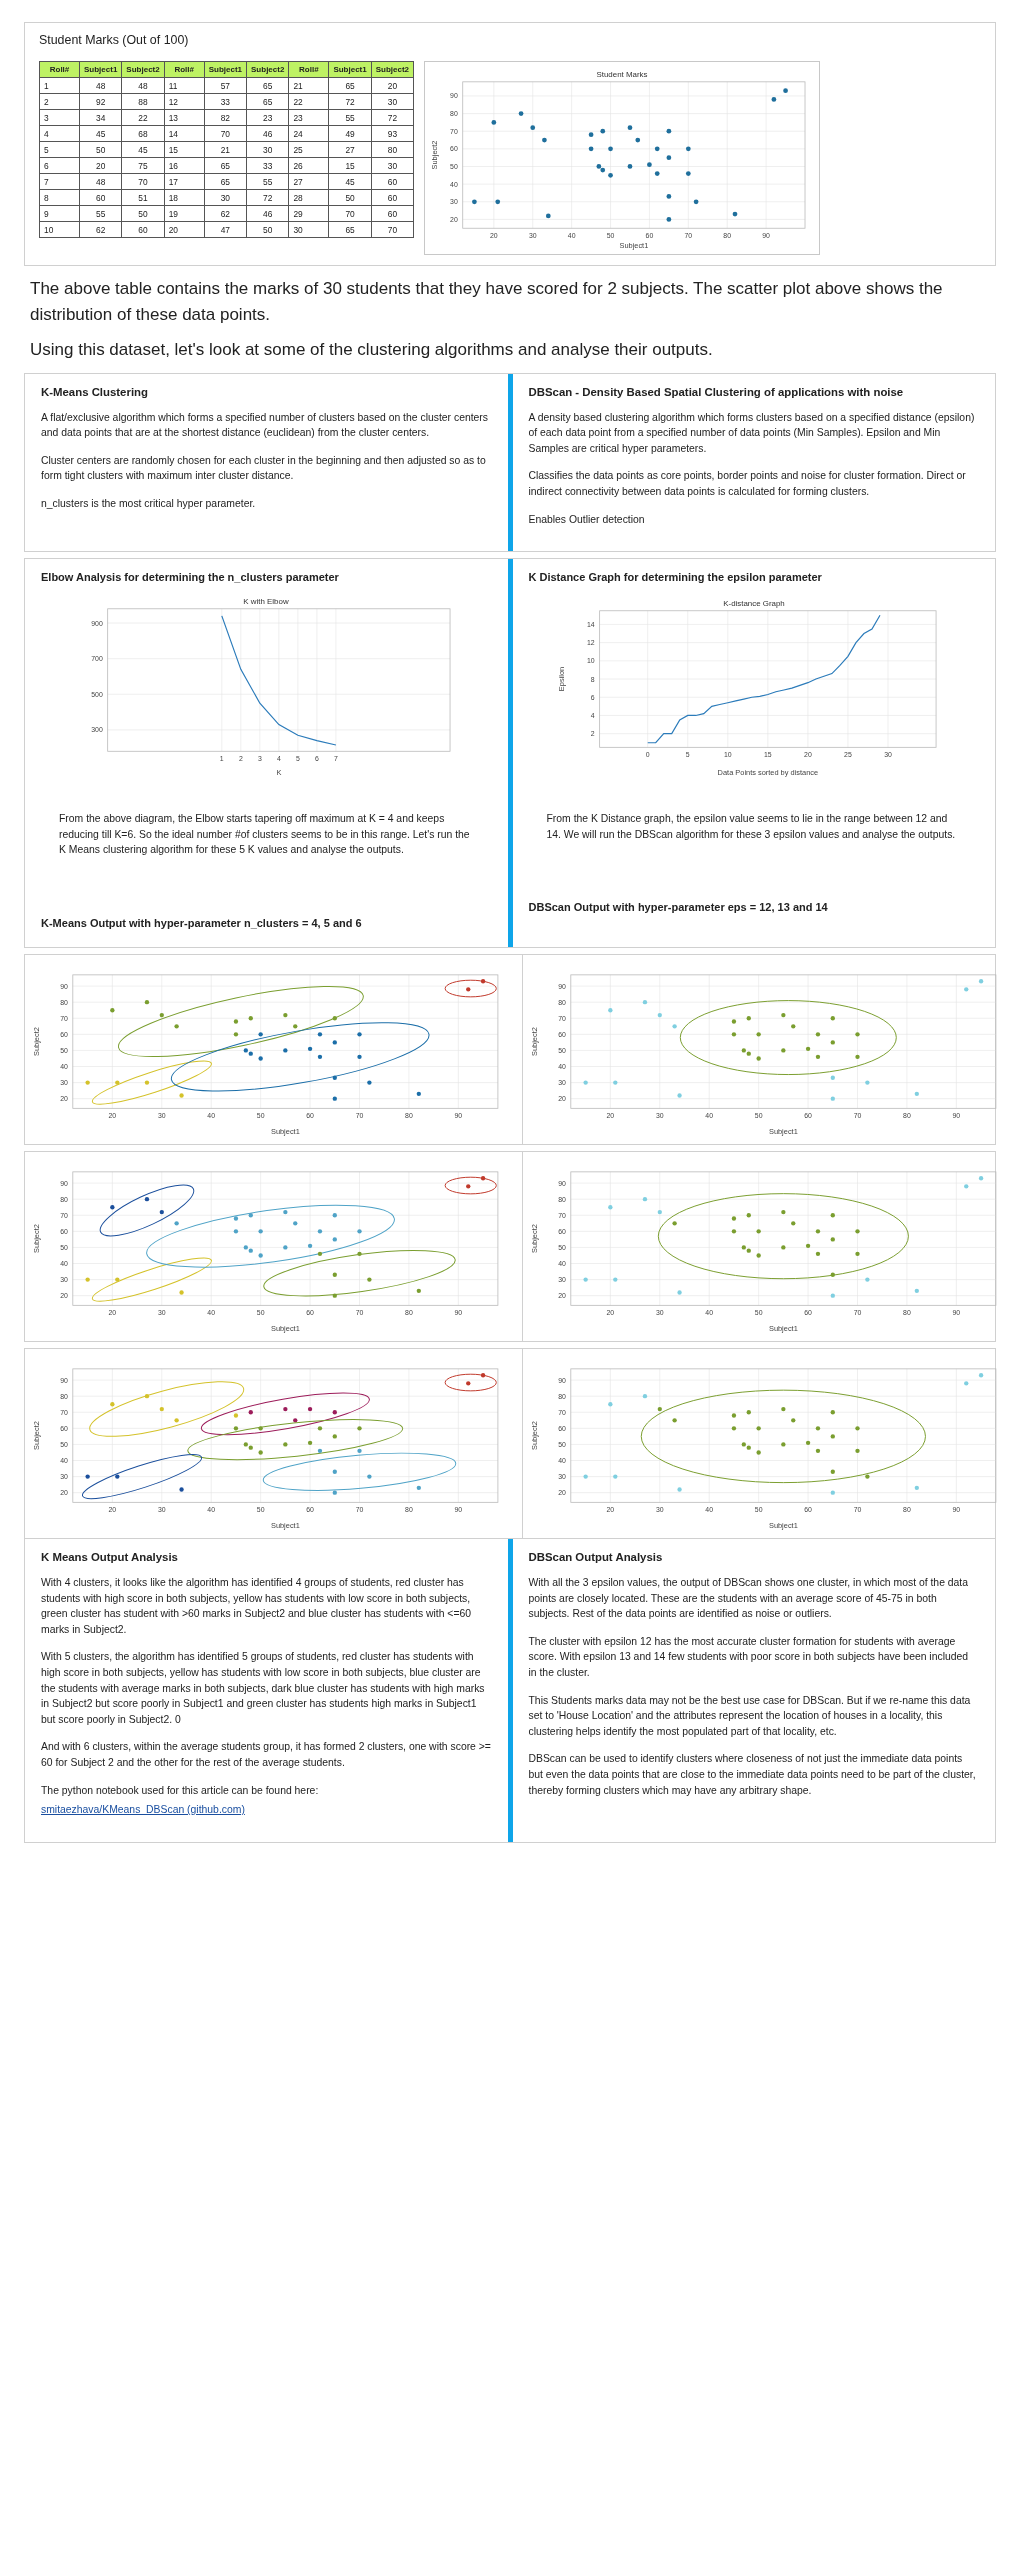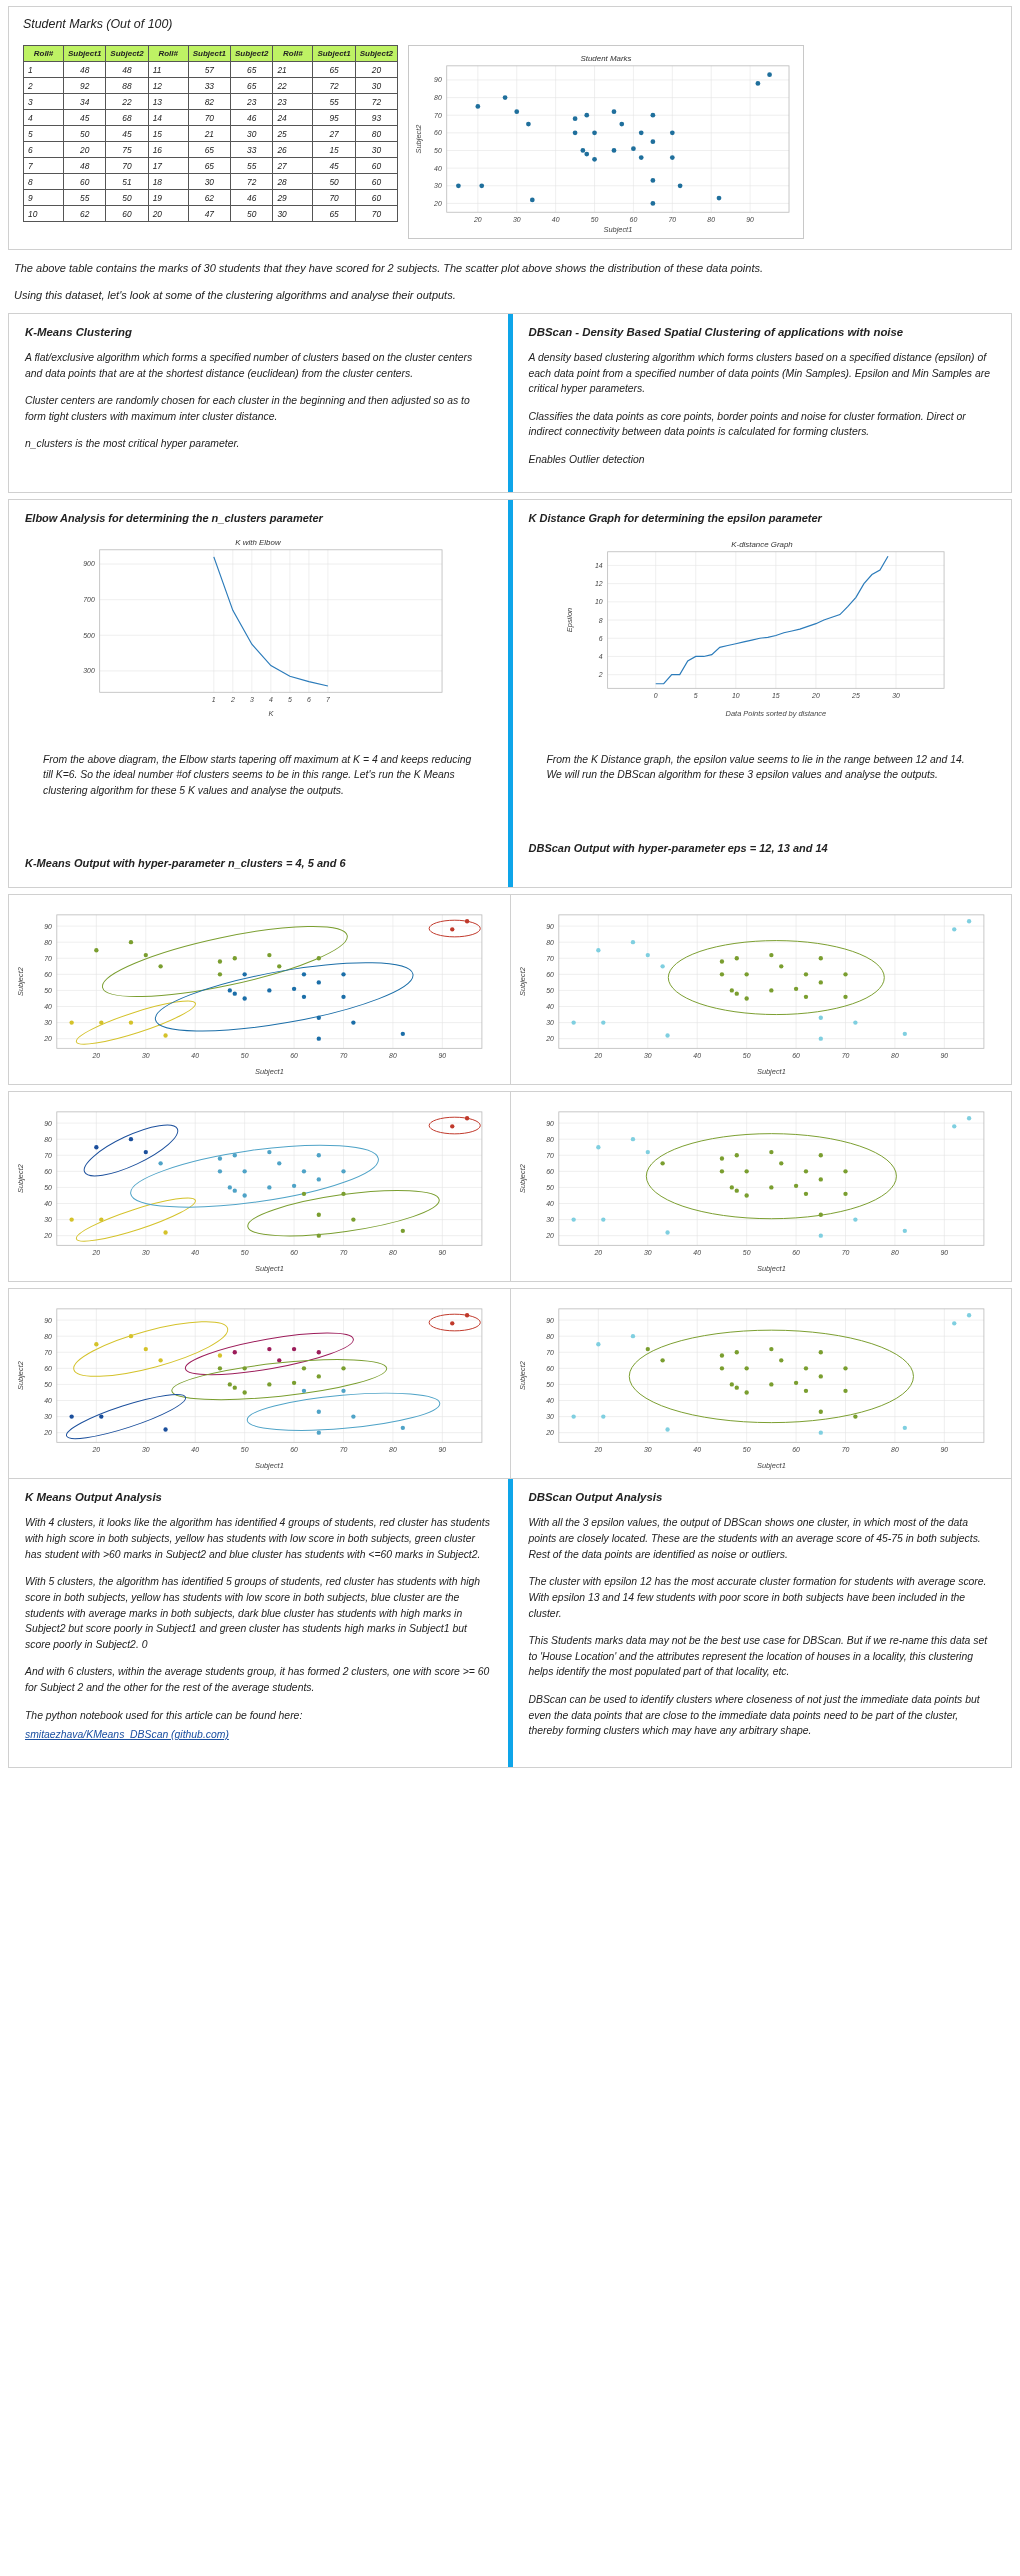--- a/index.html
+++ b/index.html
@@ -4,37 +4,37 @@
 <style>
   * { box-sizing: border-box; }
   html, body { margin:0; padding:0; }
   body {
     width:1020px;
     background:#ffffff;
     font-family:"Liberation Sans", sans-serif;
     color:#222;
     font-size:11px;
   }
-  .page { width:1020px; padding:0;font-style:italic; }
+  .page { width:1020px; padding:16px; }
   .block { border:1px solid #d0d0d0; margin:6px 8px; background:#fff; }
 
   .title { font-size:12.4px; margin:10px 0 8px 14px; }
 
   
   .top-row { display:flex; gap:10px; align-items:flex-start; padding:6px 10px 10px 14px;}
   .marks-table { border-collapse:collapse; font-size:8.4px; }
   .marks-table th, .marks-table td {
     border:1px solid #555; padding:2px 4px; text-align:center; min-width:40px; height:16px;
   }
   .marks-table th { background:#bef264; font-weight:bold; font-size:8px; }
   .marks-table td.rollcell { text-align:left; padding-left:4px; }
 
   .chartbox { border:1px solid #c8c8c8; background:#fff; padding:4px; }
 
-  .para { margin:10px 14px; font-size:11px; line-height:1.5; }
+  .para { margin:10px 14px; font-size:17px; line-height:1.5; }
 
   
   .two-col { display:flex; border-top:1px solid #d0d0d0; }
   .col { flex:1; padding:12px 16px; }
   .col + .col { border-left:5px solid #0ea5e9; }
   .col h4 { font-size:11.4px; margin:0 0 12px 0; }
   .col p { margin:12px 0 12px 0; line-height:1.5; font-size:10.4px; }
 
   .sec-head { font-size:11px; font-weight:bold; margin:0 0 6px 0; }
 
@@ -108,21 +108,21 @@
               <td>72</td>
             </tr>
             <tr>
               <td class="rollcell">4</td>
               <td>45</td>
               <td>68</td>
               <td class="rollcell">14</td>
               <td>70</td>
               <td>46</td>
               <td class="rollcell">24</td>
-              <td>95</td>
+              <td>49</td>
               <td>93</td>
             </tr>
             <tr>
               <td class="rollcell">5</td>
               <td>50</td>
               <td>45</td>
               <td class="rollcell">15</td>
               <td>21</td>
               <td>30</td>
               <td class="rollcell">25</td>

